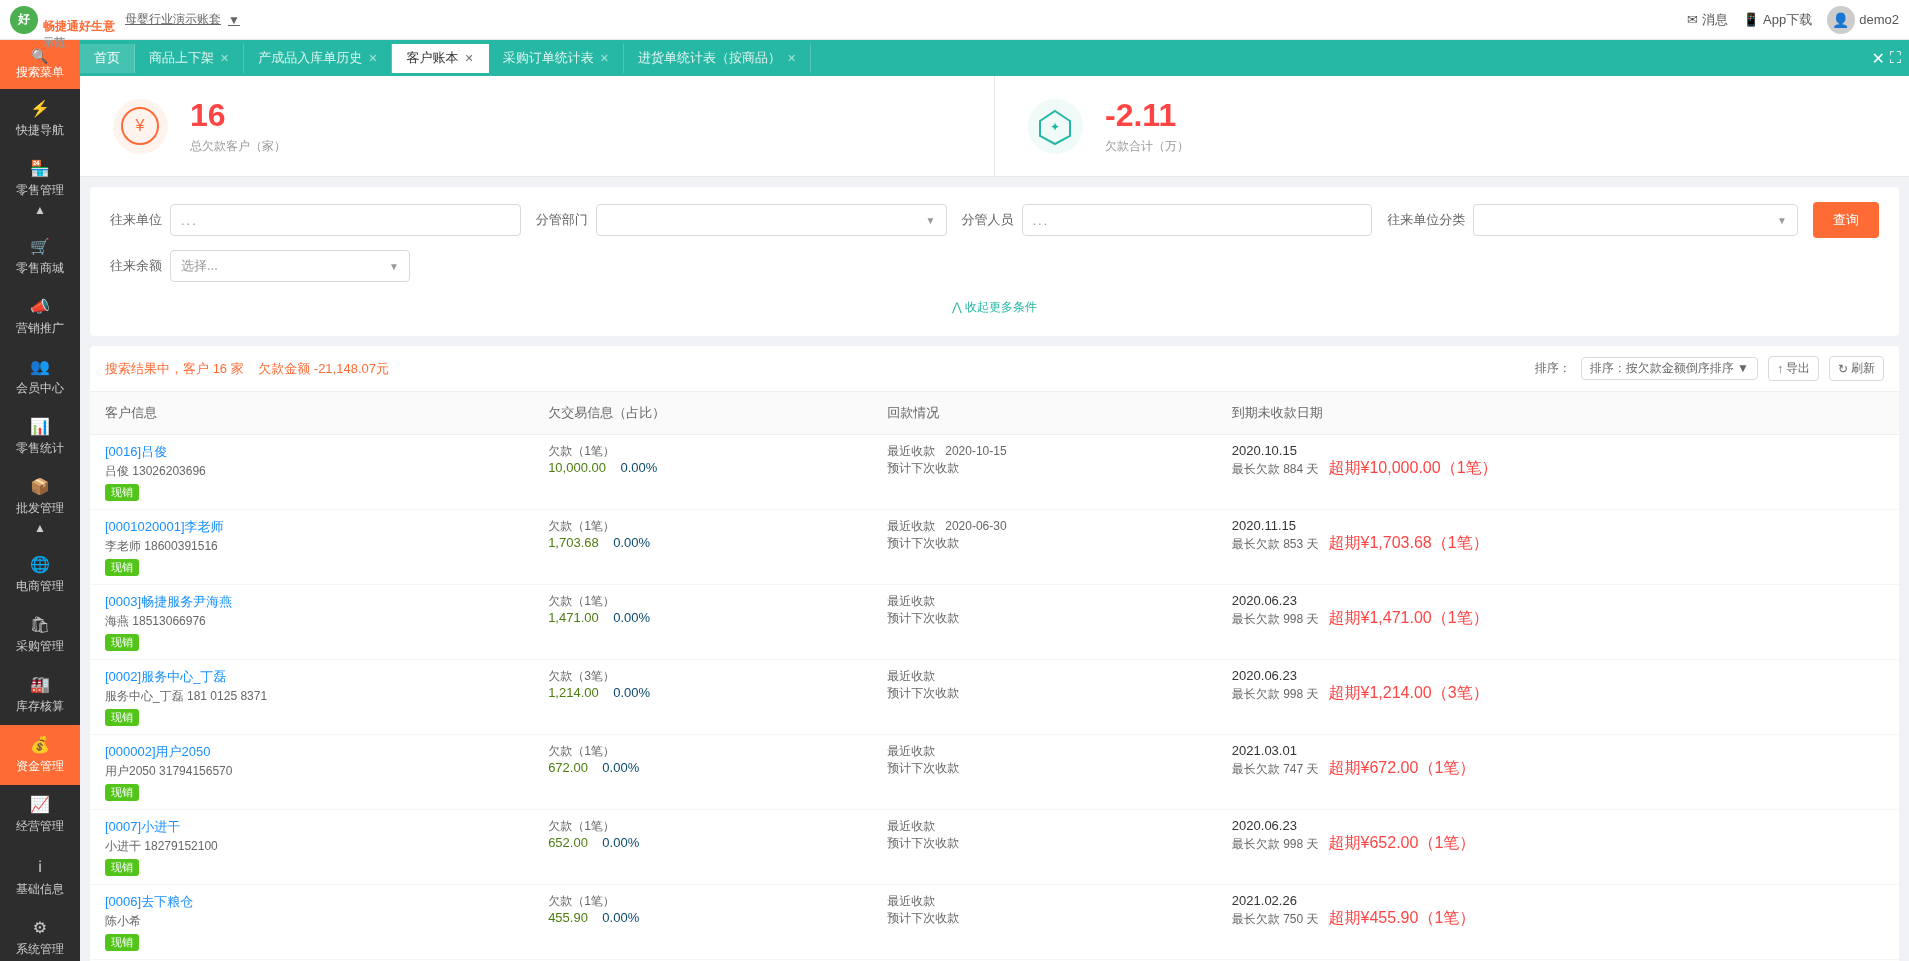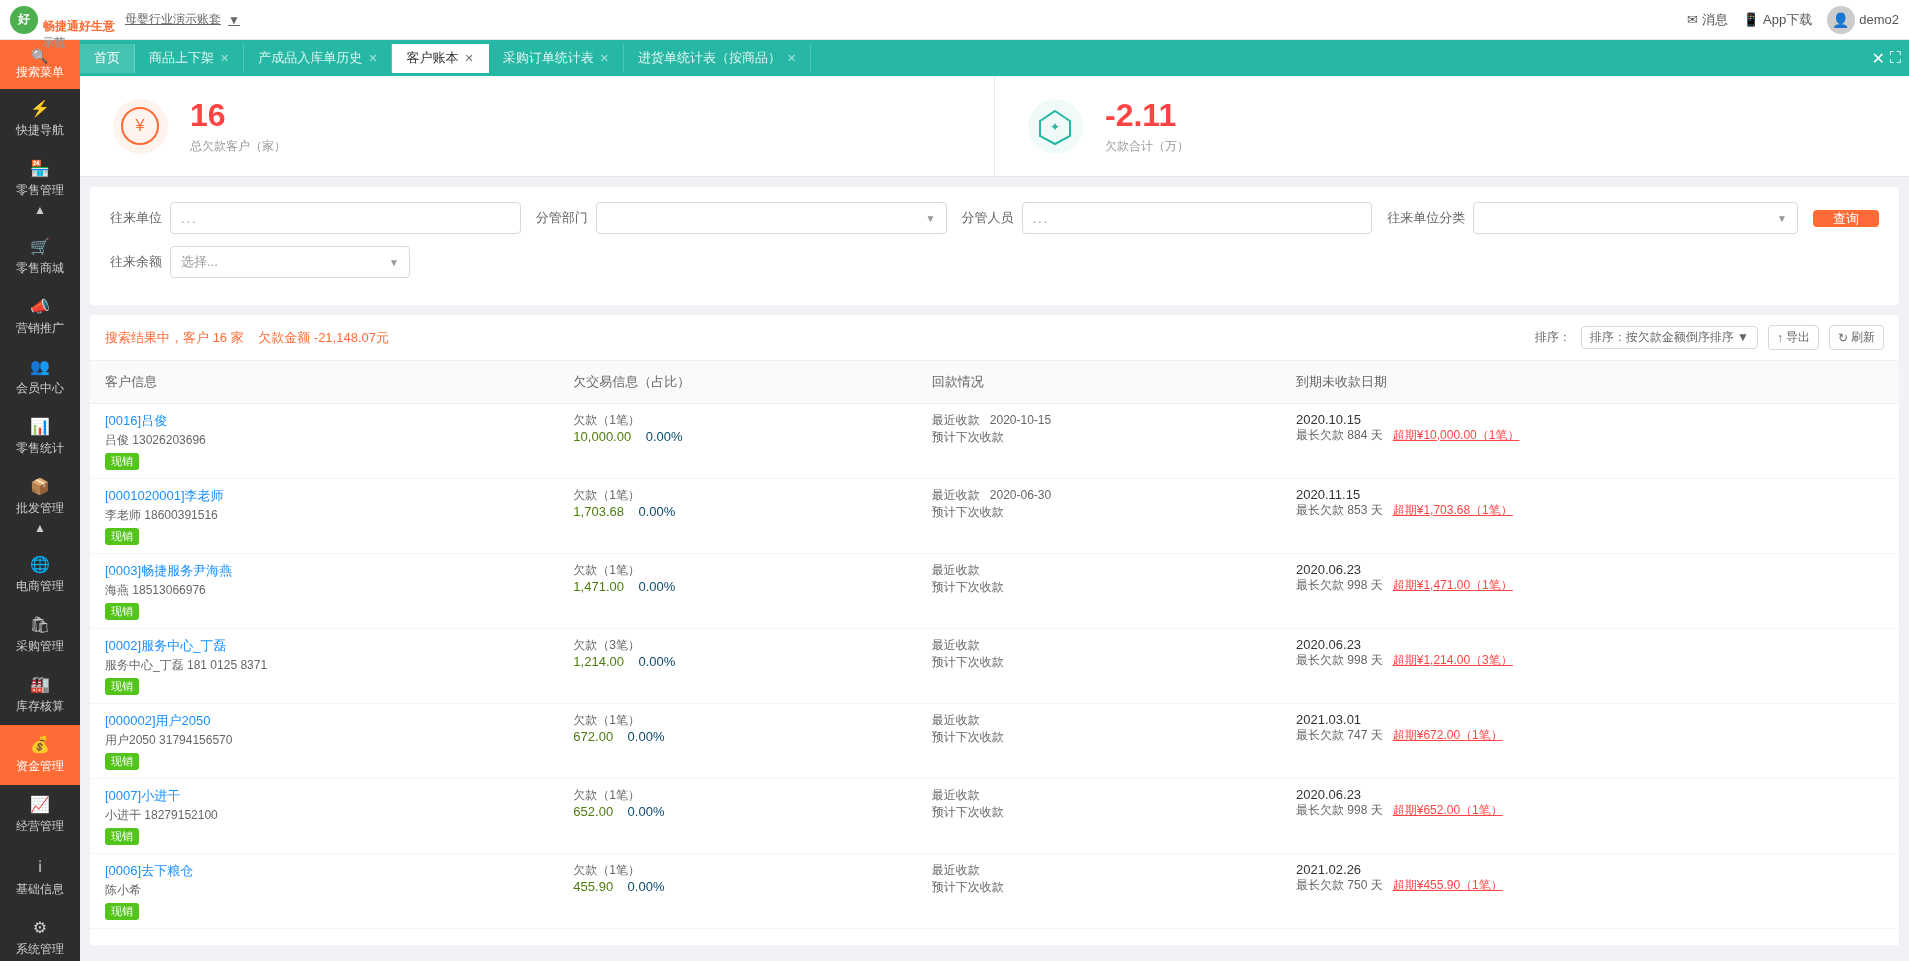--- a/index.html
+++ b/index.html
@@ -157,21 +157,21 @@
       justify-content: space-between;
       cursor: pointer;
       background: white;
     }
     .btn-query {
       background: #ff6b35;
       color: white;
       border: none;
       border-radius: 4px;
       padding: 0 20px;
-      height: 17px;
+      height: 36px;
       cursor: pointer;
       font-size: 13px;
     }
     .collapse-row {
       text-align: center;
       color: #26b8a4;
       font-size: 12px;
       cursor: pointer;
       padding: 5px 0;
     }
@@ -225,21 +225,21 @@
       background: #52c41a;
       color: white;
       font-size: 11px;
       padding: 1px 6px;
       border-radius: 3px;
       margin-top: 4px;
     }
     .amount-red { color: #4d7c0f; cursor: pointer; }
     .percent { color: #0c4a6e; }
     .collection-info { font-size: 12px; color: #666; }
-    .overdue-text { color: #ff4444; font-size: 12px; cursor: pointer; text-decoration: underline; }
+    .overdue-text { color: #ff4444; font-size: 16px; cursor: pointer; }
     .overdue-days { color: #666; font-size: 12px; }
     .due-date { font-size: 13px; }
 
     
     ::-webkit-scrollbar { width: 6px; height: 6px; }
     ::-webkit-scrollbar-track { background: #f1f1f1; }
     ::-webkit-scrollbar-thumb { background: #ccc; border-radius: 3px; }
 
     .dropdown-arrow { font-size: 10px; color: #999; }
   </style>
@@ -449,20 +449,24 @@
           <button class="btn-query">查询</button>
         </div>
         <div class="filter-row">
           <div class="filter-item" style="max-width:300px;">
             <div class="filter-label">往来余额</div>
             <div class="filter-select">
               <span style="color:#999;">选择...</span>
               <span class="dropdown-arrow">▼</span>
             </div>
           </div>
+        </div>
+        <div class="collapse-row">
+          <span>⋀ </span>
+          <span>收起更多条件</span>
         </div>
       </div>
 
       <div class="table-area">
         <div class="table-toolbar">
           <div class="table-toolbar-left">
             <span>搜索结果中，客户</span>
             <span>16</span>
             <span>家</span>
             &nbsp;&nbsp;

